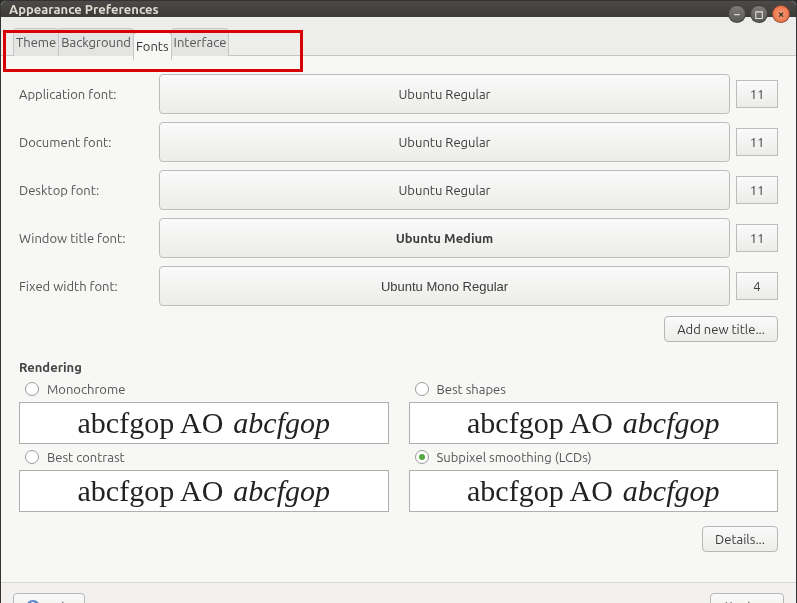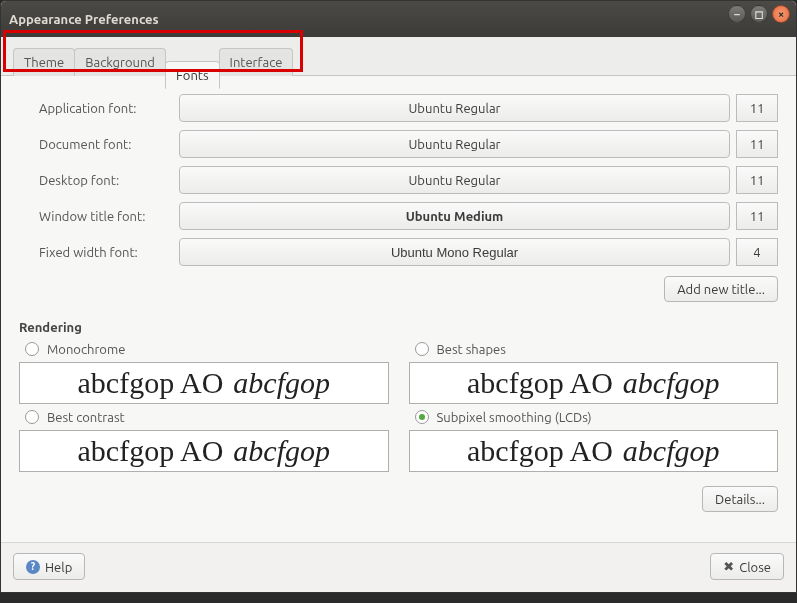--- a/index.html
+++ b/index.html
@@ -12,21 +12,21 @@
     width: 797px;
   }
   .window {
     width: 797px;
     background: #f2f1f0;
     border: 1px solid #333;
     border-radius: 6px 6px 0 0;
     overflow: hidden;
   }
   .titlebar {
-    height: 36px;
+    height: 16px;
     background: linear-gradient(#4b4a46, #3c3b37);
     color: #dfdbd2;
     display: flex;
     align-items: center;
     padding: 0 8px;
     font-weight: bold;
     position: relative;
   }
   .titlebar .controls {
     position: absolute;
@@ -57,58 +57,57 @@
     z-index: 50;
   }
   .tabbar {
     display: flex;
     background: #ededec;
     border-bottom: 1px solid #c6c6c6;
     padding: 10px 10px 0 12px;
     gap: 0;
   }
   .tab {
-    padding: 6px 10px;
+    padding: 6px 2px;
     border: 1px solid #c6c6c6;
     border-bottom: none;
     background: #e4e4e2;
     color: #555;
     border-radius: 4px 4px 0 0;
     margin-right: -1px;
     cursor: pointer;
     position: relative;
     top: 1px;
     text-align: center;
   }
   .tab.active {
     background: #f7f7f6;
     color: #333;
-    top: 14px;
+    top: 5px;
     border-bottom: 1px solid #f7f7f6;
     z-index: 1;
   }
   .content {
     background: #f7f7f6;
     padding: 18px 18px 10px 18px;
     border-top: 1px solid #c6c6c6;
     margin-top: -1px;
   }
   .font-row {
     display: flex;
     align-items: center;
     margin-bottom: 8px;
   }
   .font-label {
     width: 140px;
     color: #555;
-    margin-left: 20px;
   }
   .font-name-btn {
     flex: 1;
-    height: 28px;
+    height: 40px;
     background: linear-gradient(#fafafa,#ececea);
     border: 1px solid #bcbcbc;
     border-radius: 4px;
     display: flex;
     align-items: center;
     justify-content: center;
     color: #3c3c3c;
     cursor: pointer;
   }
   .font-name-btn.bold { font-weight: bold; }

